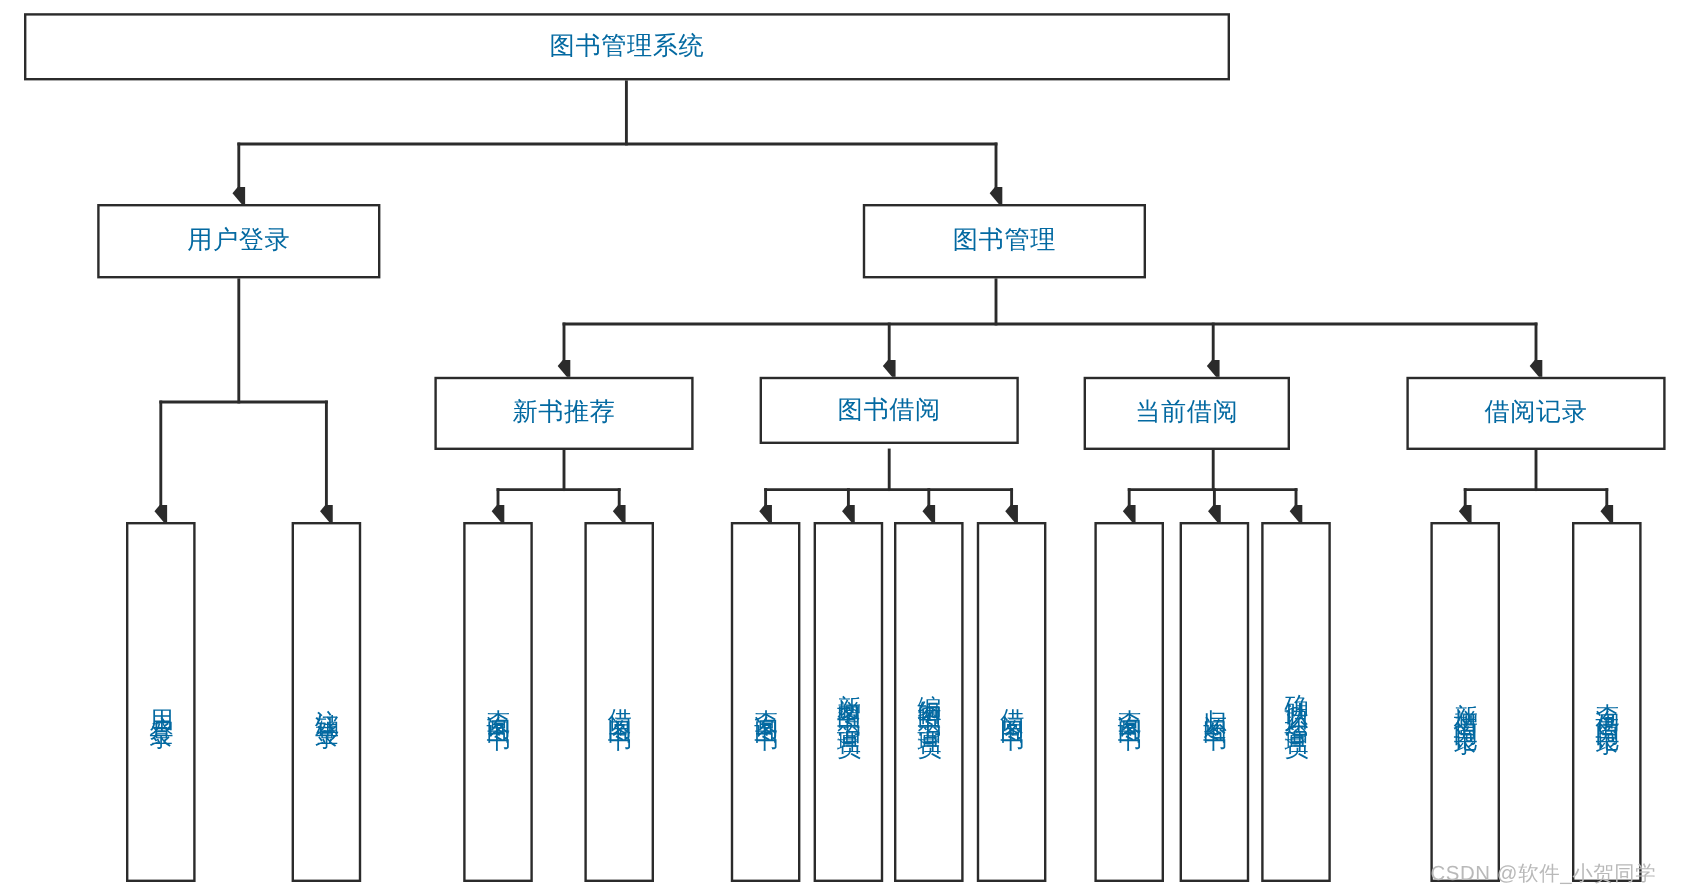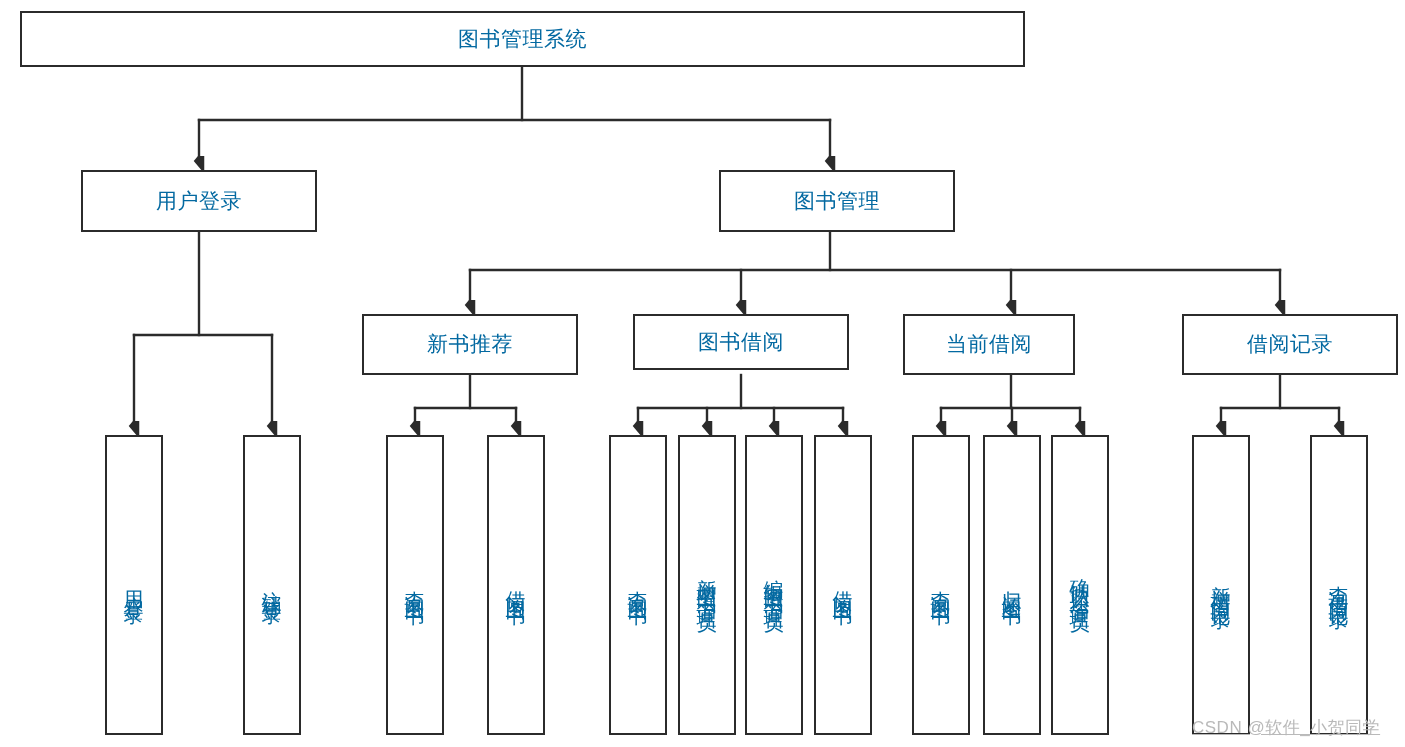--- a/index.html
+++ b/index.html
@@ -128,21 +128,21 @@
       </div>
       <div class="node level2 horizontal" style="left: 362px; top: 314px; width: 216px; height: 61px;">
         <span class="node-label">新书推荐</span>
       </div>
       <div class="node level2 horizontal" style="left: 633px; top: 314px; width: 216px; height: 56px;">
         <span class="node-label">图书借阅</span>
       </div>
       <div class="node level2 horizontal" style="left: 903px; top: 314px; width: 172px; height: 61px;">
         <span class="node-label">当前借阅</span>
       </div>
-      <div class="node level2 horizontal" style="left: 1172px; top: 314px; width: 216px; height: 61px; margin-left: 10px;">
+      <div class="node level2 horizontal" style="left: 1172px; top: 314px; width: 216px; height: 61px;">
         <span class="node-label">借阅记录</span>
       </div>
       <div class="node leaf vertical" style="left: 105px; top: 435px; width: 58px; height: 300px;">
         <span class="node-label">用户登录</span>
       </div>
       <div class="node leaf vertical" style="left: 243px; top: 435px; width: 58px; height: 300px;">
         <span class="node-label">注销登录</span>
       </div>
       <div class="node leaf vertical" style="left: 386px; top: 435px; width: 58px; height: 300px;">
         <span class="node-label">查询图书</span>
@@ -172,15 +172,15 @@
         <span class="node-label">确认归还（管理员）</span>
       </div>
       <div class="node leaf vertical" style="left: 1192px; top: 435px; width: 58px; height: 300px;">
         <span class="node-label">新增借阅记录</span>
       </div>
       <div class="node leaf vertical" style="left: 1310px; top: 435px; width: 58px; height: 300px;">
         <span class="node-label">查询借阅记录</span>
       </div>
     </div>
 
-  <div class="watermark" style="left: 1192px; top: 716px; color: rgb(185, 185, 185); text-decoration: underline;">CSDN @软件_小贺同学</div>
+  <div class="watermark" style="left: 1192px; top: 716px; color: rgb(185, 185, 185);">CSDN @软件_小贺同学</div>
 
 </div>
 
 </body></html>

